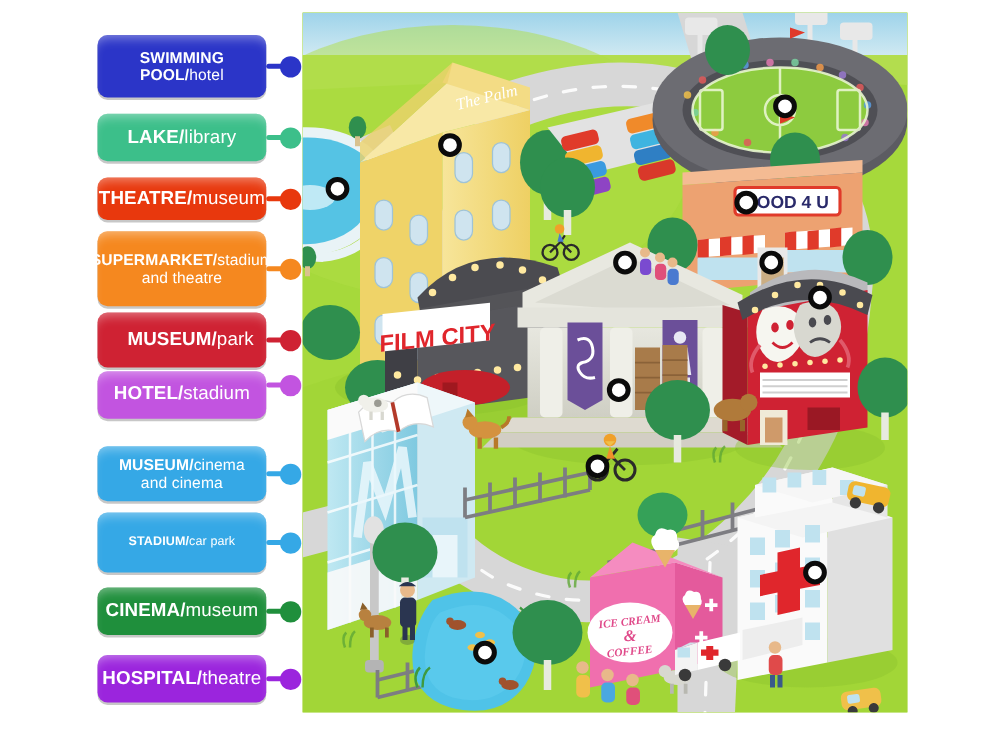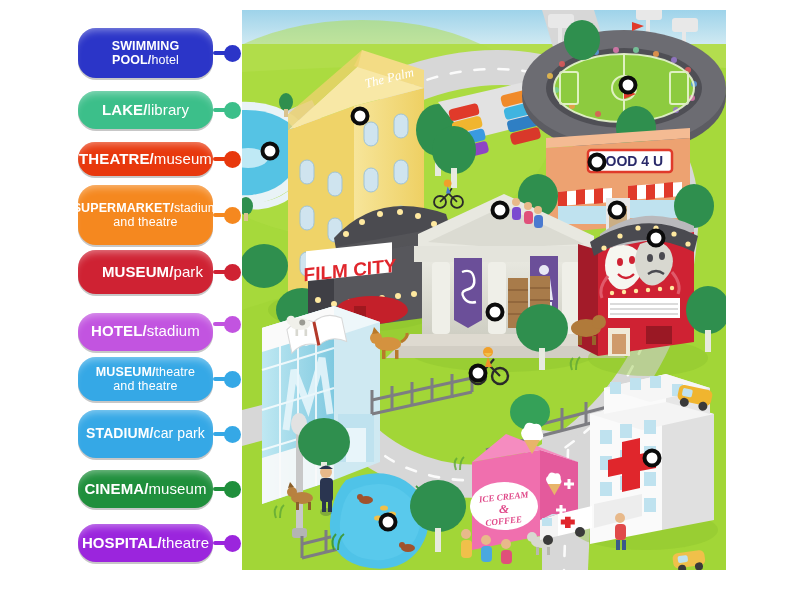--- a/index.html
+++ b/index.html
@@ -9,21 +9,21 @@
     position:relative;
   }
   #root{position:absolute;inset:0;}
 
   
   #labels{position:absolute;left:0;top:0;width:242px;height:600px;}
   .lbl-row{position:absolute;left:0;width:242px;display:flex;align-items:center;}
   .chip{
     position:relative;box-sizing:border-box;
     width:135px;margin-left:78px;
-    border-radius:18px;
+    border-radius:8px;
     display:flex;align-items:center;justify-content:center;
     text-align:center;color:#ffffff;
     padding:4px 6px;
     box-shadow:0 2px 0 rgba(0,0,0,.22), inset 0 7px 9px -5px rgba(255,255,255,.45);
     letter-spacing:.1px;
     line-height:1.12;
   }
   .chip .bold{font-weight:bold;}
   .chip .thin{font-weight:normal;}
   .stem{position:absolute;left:213px;height:4px;width:14px;border-radius:2px;}
@@ -72,36 +72,36 @@
         <div class="stem" style="background: rgb(245, 136, 31); top: 20px;"></div>
         <div class="dot" style="background: rgb(245, 136, 31); top: 13.5px;"></div>
       </div>
       <div class="lbl-row" style="top: 250px; height: 44px;">
         <div class="chip" style="background: rgb(207, 34, 51); height: 44px; font-size: 15px; padding-left: 20px;">
           <span><span class="bold">MUSEUM</span><span class="bold">/</span><span class="thin">park</span></span>
         </div>
         <div class="stem" style="background: rgb(207, 34, 51); top: 20px;"></div>
         <div class="dot" style="background: rgb(207, 34, 51); top: 13.5px;"></div>
       </div>
-      <div class="lbl-row" style="top: 305px; height: 53px;">
+      <div class="lbl-row" style="top: 289px; height: 53px;">
         <div class="chip" style="background: rgb(194, 84, 224); height: 38px; font-size: 15px;">
           <span><span class="bold">HOTEL</span><span class="bold">/</span><span class="thin">stadium</span></span>
         </div>
         <div class="stem" style="background: rgb(194, 84, 224); top: 17px;"></div>
         <div class="dot" style="background: rgb(194, 84, 224); top: 10.5px;"></div>
       </div>
       <div class="lbl-row" style="top: 357px; height: 44px;">
         <div class="chip" style="background: rgb(53, 168, 230); height: 44px; font-size: 12.5px;">
-          <span><span class="bold">MUSEUM</span><span class="bold">/</span><span class="thin">theatre and theatre</span></span>
+          <span><span class="bold">MUSEUM</span><span class="bold">/</span><span class="thin">cinema and cinema</span></span>
         </div>
         <div class="stem" style="background: rgb(53, 168, 230); top: 20px;"></div>
         <div class="dot" style="background: rgb(53, 168, 230); top: 13.5px;"></div>
       </div>
       <div class="lbl-row" style="top: 410px; height: 48px;">
-        <div class="chip" style="background: rgb(53, 168, 230); height: 48px; font-size: 14px;">
+        <div class="chip" style="background: rgb(53, 168, 230); height: 48px; font-size: 10px;">
           <span><span class="bold">STADIUM</span><span class="bold">/</span><span class="thin">car park</span></span>
         </div>
         <div class="stem" style="background: rgb(53, 168, 230); top: 22px;"></div>
         <div class="dot" style="background: rgb(53, 168, 230); top: 15.5px;"></div>
       </div>
       <div class="lbl-row" style="top: 470px; height: 38px;">
         <div class="chip" style="background: rgb(31, 143, 60); height: 38px; font-size: 15px; text-align: center;">
           <span><span class="bold">CINEMA</span><span class="bold">/</span><span class="thin">museum</span></span>
         </div>
         <div class="stem" style="background: rgb(31, 143, 60); top: 17px;"></div>

